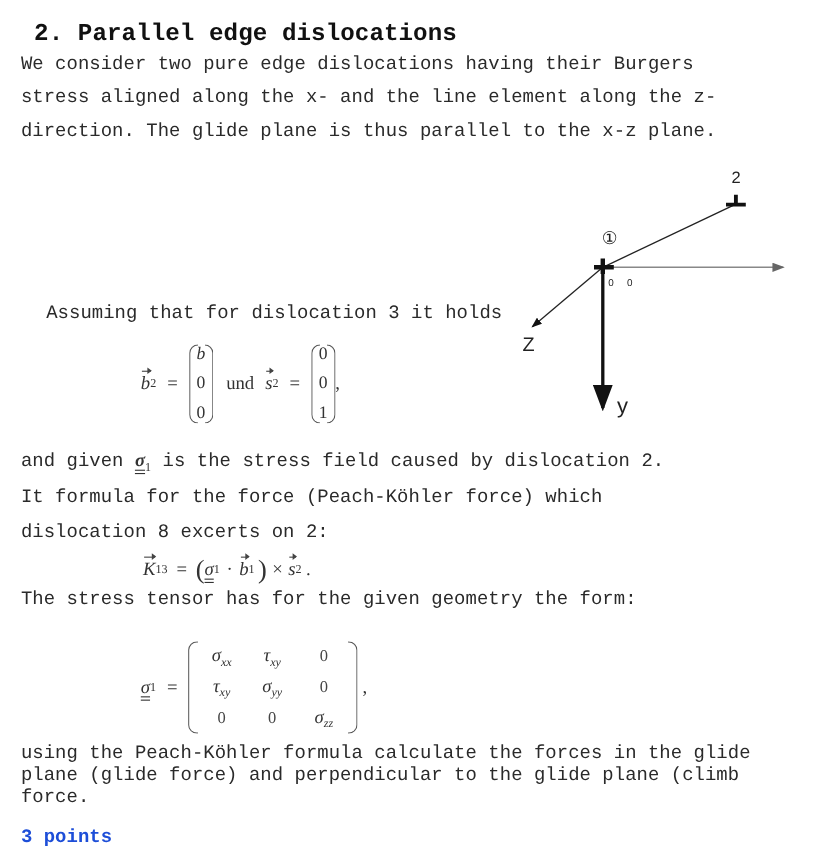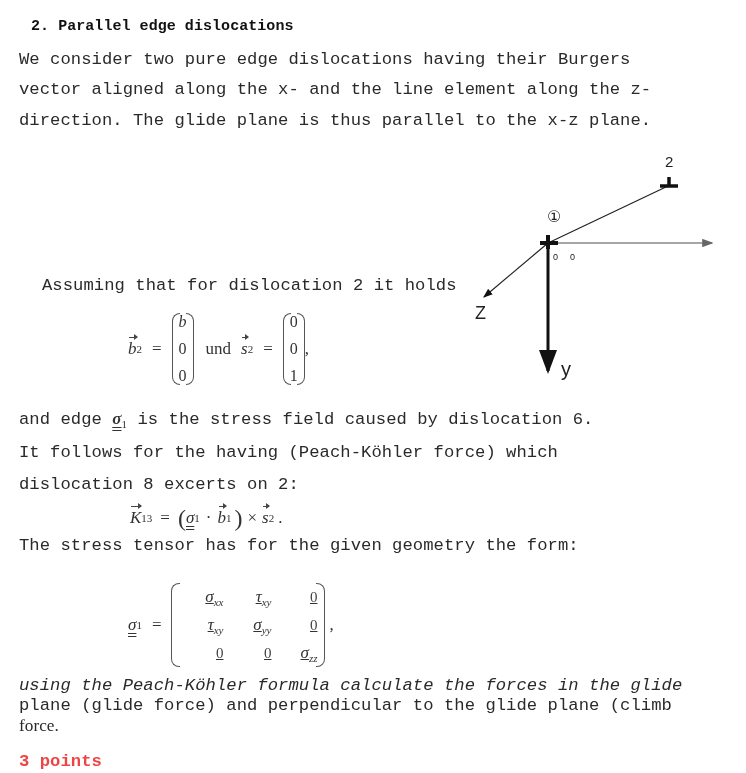--- a/index.html
+++ b/index.html
@@ -3,43 +3,43 @@
 <meta charset="utf-8">
 <style>
   html, body { margin: 0; padding: 0; background: #ffffff; }
   body {
     width: 746px; height: 773px; position: relative; overflow: hidden;
     font-family: "Liberation Mono", "DejaVu Sans Mono", monospace;
     color: #222222;
   }
   .abs { position: absolute; }
   .mono { font-family: "Liberation Mono", "DejaVu Sans Mono", monospace; font-size: 17.2px; white-space: pre; color: #2a2a2a; letter-spacing: 0.05px; }
-  .title { font-weight: bold; font-size: 15px; color: #111; }
-  .bold { font-weight: bold; color: #ef4444; }
+  .title { font-weight: bold; font-size: 22px; color: #111; }
+  .bold { font-weight: bold; color: #1d4ed8; }
   .math { font-family: "Liberation Serif", "DejaVu Serif", serif; color: #333; }
   .it { font-style: italic; }
   .sub { font-size: 11px; vertical-align: -4px; }
   .vec { position: relative; display: inline-block; }
   .vec::before { content: ""; position: absolute; left: 1px; right: 0; top: -2px; height: 0; border-top: 1px solid #444; }
   .vec::after { content: ""; position: absolute; right: -1px; top: -5px; width: 0; height: 0; border-left: 4px solid #444; border-top: 3px solid transparent; border-bottom: 3px solid transparent; }
   .dunder { text-decoration: underline; text-decoration-style: double; text-underline-offset: 3px; }
   .col-vec { display: inline-flex; flex-direction: column; align-items: center; justify-content: space-between; height: 72px; padding: 0 7px; position: relative; font-size: 16px; }
   .paren { position: absolute; top: 0; bottom: 0; width: 7px; border: 1px solid #555; }
   .paren.l { left: 0; border-right: none; border-radius: 8px 0 0 8px; }
   .paren.r { right: 0; border-left: none; border-radius: 0 8px 8px 0; }
-  .matrix { display: inline-grid; grid-template-columns: 44px 48px 46px; grid-template-rows: 28px 28px 28px; padding: 0 8px; position: relative; font-size: 17px; text-align: right; align-items: center; text-decoration: underline; }
+  .matrix { display: inline-grid; grid-template-columns: 44px 48px 46px; grid-template-rows: 28px 28px 28px; padding: 0 8px; position: relative; font-size: 17px; text-align: center; align-items: center; }
   .matrix .cell-num { font-size: 15px; color: #444; }
 </style>
 </head>
 <body>
 
 <div class="abs mono title" style="left:31px; top:18px;">2. Parallel edge dislocations</div>
 
 <div class="abs mono" style="left:19px; top:50px;text-align:right;">We consider two pure edge dislocations having their Burgers</div>
-<div class="abs mono" style="left:19px; top:80px;">vector aligned along the x- and the line element along the z-</div>
+<div class="abs mono" style="left:19px; top:80px;">stress aligned along the x- and the line element along the z-</div>
 <div class="abs mono" style="left:19px; top:111px;font-family:Liberation Mono, monospace;">direction. The glide plane is thus parallel to the x-z plane.</div>
 
 <div class="abs" style="left:470px; top:145px; width:270px; height:250px;">
   <svg width="270" height="250" viewBox="0 0 270 250">
     <defs>
       <marker id="arrowGray" markerWidth="8" markerHeight="6" refX="7" refY="3" orient="auto">
         <path d="M0,0 L8,3 L0,6 Z" fill="#666"></path>
       </marker>
       <marker id="arrowDark" markerWidth="8" markerHeight="6" refX="7" refY="3" orient="auto">
         <path d="M0,0 L8,3 L0,6 Z" fill="#111"></path>
@@ -61,21 +61,21 @@
     <line x1="199" y1="32" x2="199" y2="41" stroke="#111" stroke-width="3.5"></line>
   </svg>
   <div class="abs math" style="left:195px; top:8px; font-family:'Liberation Sans',sans-serif; font-size:15px; color:#222;">2</div>
   <div class="abs math" style="left:77px; top:62px; font-family:'DejaVu Sans',sans-serif; font-size:16px; color:#222;">①</div>
   <div class="abs" style="left:83px; top:107px; font-family:'Liberation Sans',sans-serif; font-size:9px; color:#222;">0</div>
   <div class="abs" style="left:100px; top:107px; font-family:'Liberation Sans',sans-serif; font-size:9px; color:#222;">0</div>
   <div class="abs" style="left:5px; top:158px; font-family:'Liberation Sans',sans-serif; font-size:18px; color:#222;">Z</div>
   <div class="abs" style="left:91px; top:213px; font-family:'Liberation Sans',sans-serif; font-size:20px; color:#222;">y</div>
 </div>
 
-<div class="abs mono" style="left:42px; top:276px;">Assuming that for dislocation 2 it holds</div>
+<div class="abs mono" style="left:42px; top:276px;">Assuming that for dislocation 3 it holds</div>
 
 <div class="abs math" style="left:128px; top:313px; display:flex; align-items:center; font-size:17px;">
   <span class="it vec">b</span>
     <span class="sub">2</span>
   <span style="margin:0 10px 0 10px;">=</span>
   <span class="col-vec">
     <span class="paren l"></span>
       <span class="paren r"></span>
     <span class="it">b</span>
     <span>0</span>
@@ -88,23 +88,23 @@
   <span class="col-vec">
     <span class="paren l"></span>
       <span class="paren r"></span>
     <span>0</span>
     <span>0</span>
     <span>1</span>
   </span>
   <span>,</span>
 </div>
 
-<div class="abs mono" style="left:19px; top:409px;"><span>and edge </span><span class="math it bold dunder" style="font-size:17px;">σ</span><span class="math sub">1</span><span> is the stress field caused by dislocation 6.</span></div>
+<div class="abs mono" style="left:19px; top:409px;"><span>and given </span><span class="math it bold dunder" style="font-size:17px;">σ</span><span class="math sub">1</span><span> is the stress field caused by dislocation 2.</span></div>
 
-<div class="abs mono" style="left:19px; top:443px;">It follows for the having (Peach-Köhler force) which</div>
+<div class="abs mono" style="left:19px; top:443px;">It formula for the force (Peach-Köhler force) which</div>
 <div class="abs mono" style="left:19px; top:475px;">dislocation 8 excerts on 2:</div>
 
 <div class="abs math" style="left:130px; top:508px; font-size:17px; display:flex; align-items:center;">
   <span class="it vec">K</span>
     <span class="sub">13</span>
   <span style="margin:0 8px;">=</span>
   <span style="font-size:24px; line-height:20px;">(</span>
   <span class="it dunder">σ</span>
     <span class="sub">1</span>
   <span style="margin:0 6px;">·</span>
@@ -132,17 +132,17 @@
     <span><span class="it">τ</span><span class="sub it">xy</span></span>
     <span><span class="it">σ</span><span class="sub it">yy</span></span>
     <span class="cell-num"><span>0</span></span>
     <span class="cell-num"><span>0</span></span>
     <span class="cell-num"><span>0</span></span>
     <span><span class="it">σ</span><span class="sub it">zz</span></span>
   </div>
   <span style="margin-left:4px;">,</span>
 </div>
 
-<div class="abs mono" style="left:19px; top:676px;font-style:italic;">using the Peach-Köhler formula calculate the forces in the glide</div>
+<div class="abs mono" style="left:19px; top:676px;">using the Peach-Köhler formula calculate the forces in the glide</div>
 <div class="abs mono" style="left:19px; top:696px;">plane (glide force) and perpendicular to the glide plane (climb</div>
-<div class="abs mono" style="left:19px; top:716px;font-family:Liberation Serif, serif;">force.</div>
+<div class="abs mono" style="left:19px; top:716px;">force.</div>
 
 <div class="abs mono bold" style="left:19px; top:752px;">3 points</div>
 
 </body></html>

